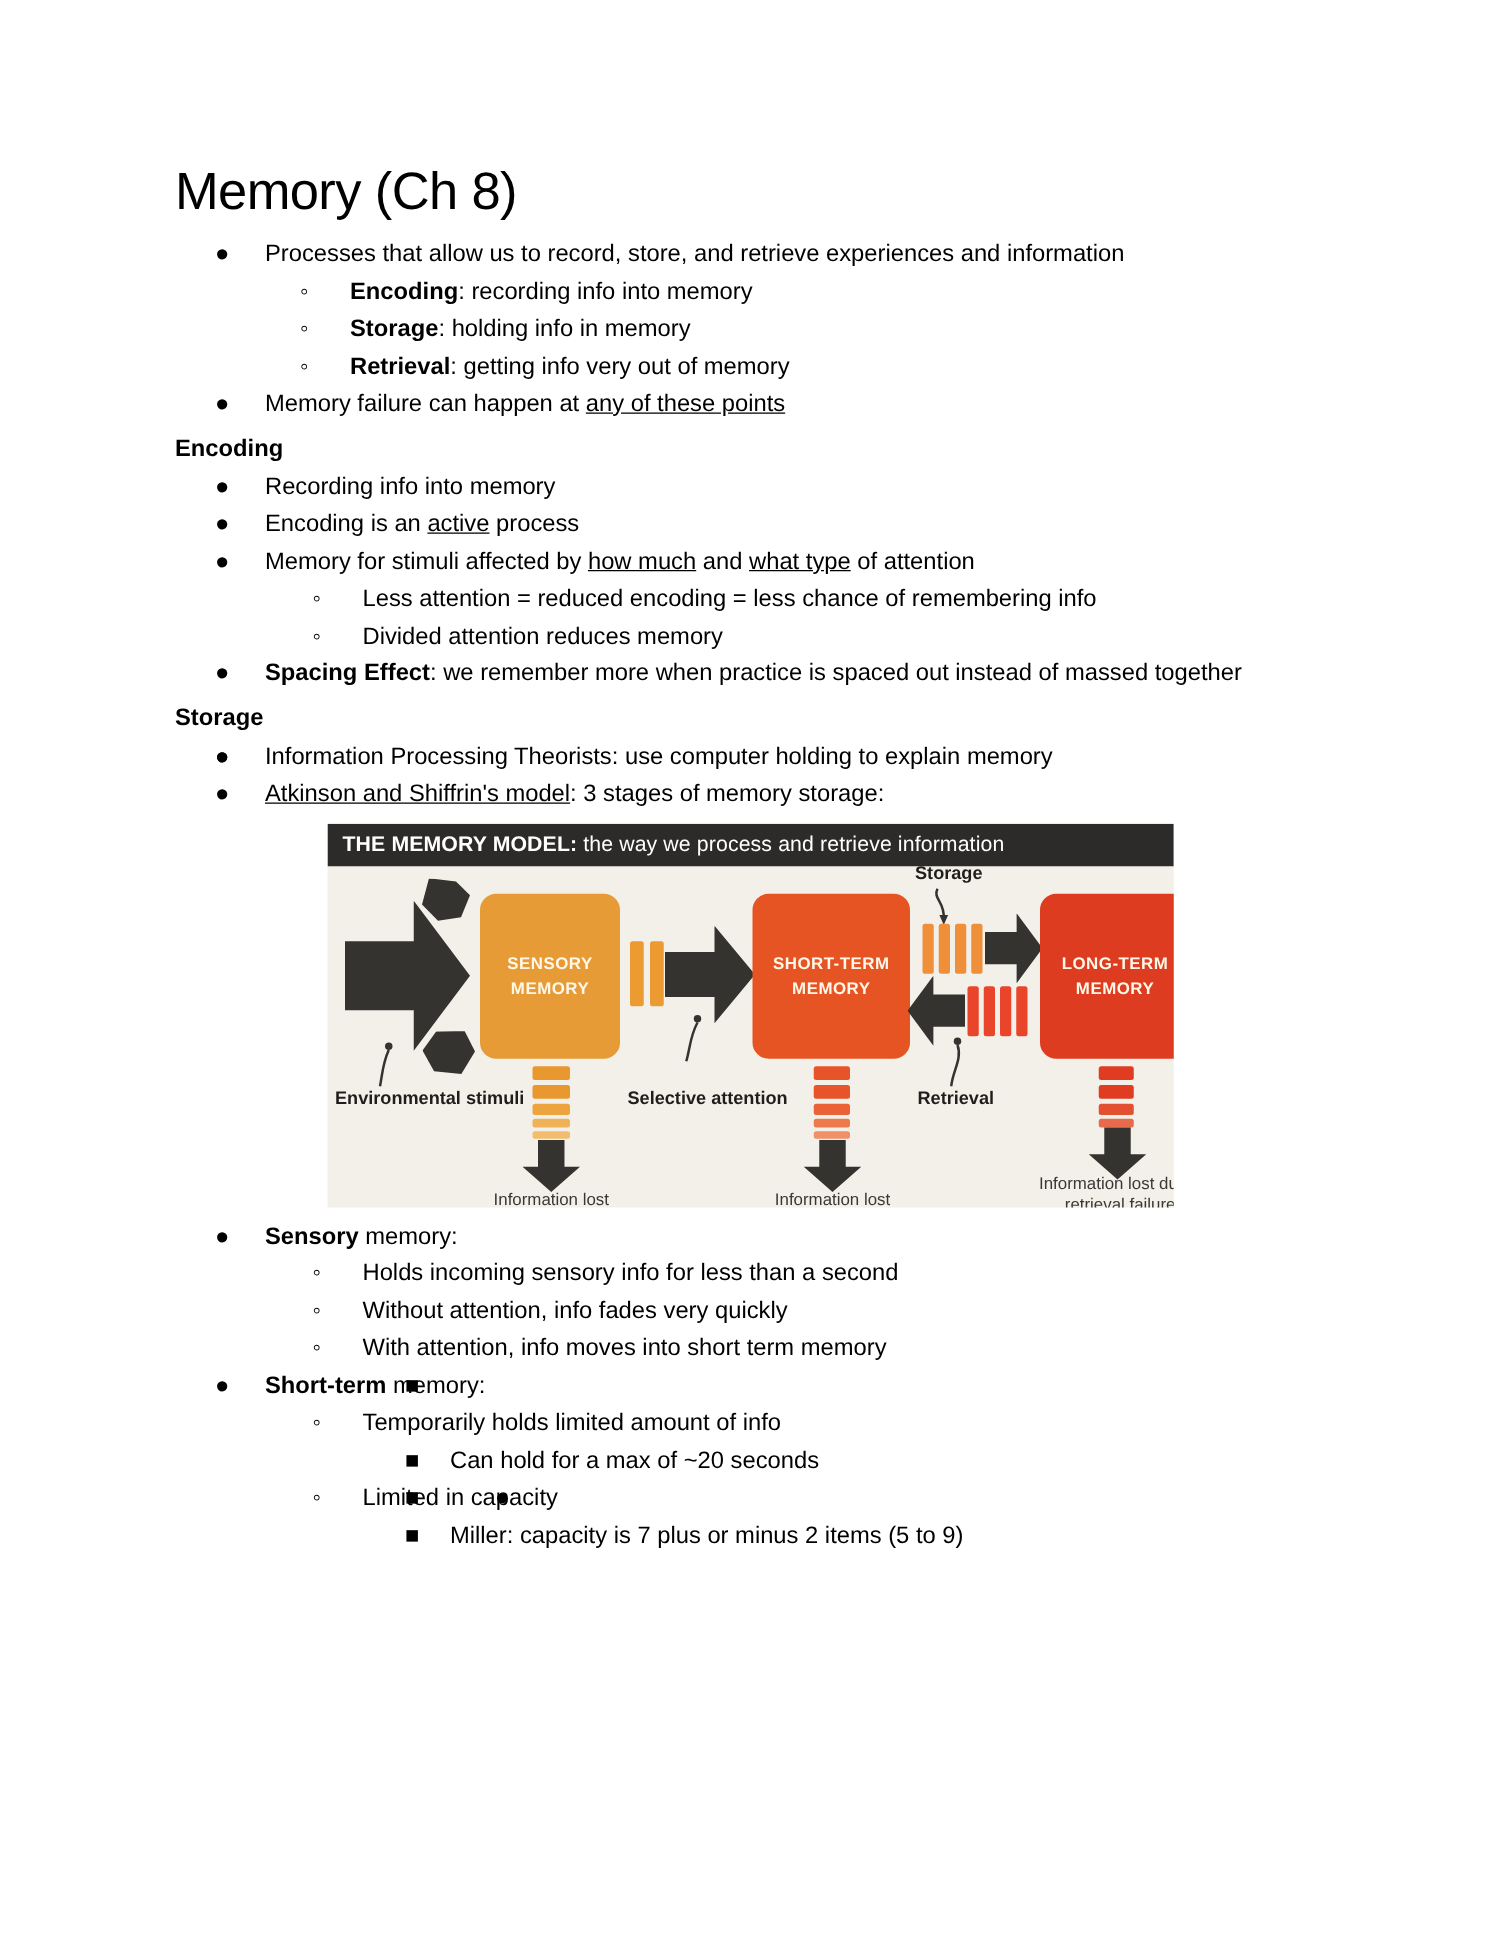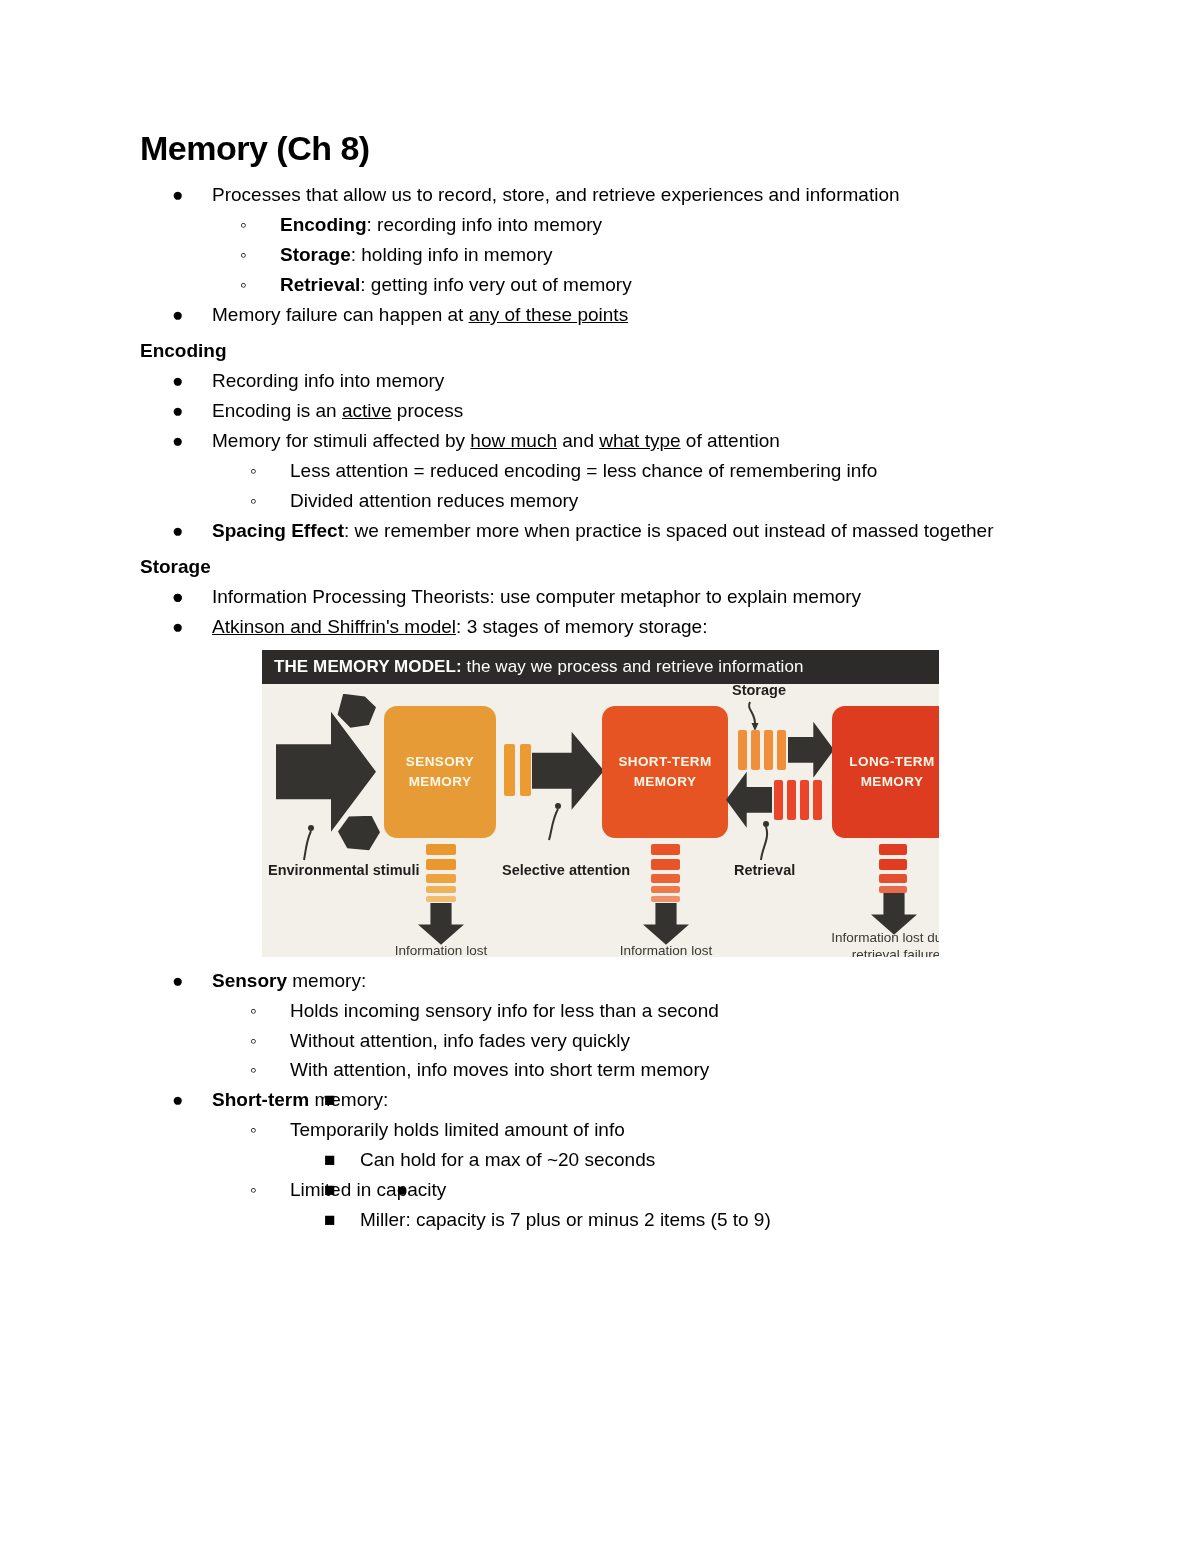--- a/index.html
+++ b/index.html
@@ -16,22 +16,22 @@
     -webkit-font-smoothing: antialiased;
   }
   .page {
     position: relative;
     width: 1200px;
     min-height: 1553px;
     box-sizing: border-box;
     padding: 130px 110px 40px 140px;
   }
   h1.doc-title {
-    font-size: 34px;
-    font-weight: 700;
+    font-size: 42px;
+    font-weight: 400;
     letter-spacing: -0.5px;
     margin: 0 0 14px 0;
     line-height: 1.1;
   }
   .section-head {
     font-size: 19px;
     font-weight: bold;
     margin: 7px 0 2px 0;
     line-height: 1.5;
   }
@@ -192,21 +192,21 @@
     </li>
   </ul>
 
   <div class="section-head">Storage</div>
   <ul class="lvl">
     <li class="item" style="padding-left:72px">
       <span class="bullet b-disc">●</span>
     </li>
     <li class="item" style="padding-left:72px">
       <span class="bullet b-disc">●</span>
-      <span class="txt">Information Processing Theorists: use computer metaphor to explain memory</span>
+      <span class="txt">Information Processing Theorists: use computer holding to explain memory</span>
     </li>
     <li class="item" style="padding-left:72px">
       <span class="bullet b-disc">●</span>
       <span class="u">Atkinson and Shiffrin's model</span><span class="txt">: 3 stages of memory storage:</span>
     </li>
   </ul>
 
   <div class="figure">
     <div class="fig-header">
       <span>THE MEMORY MODEL:</span><span class="sub"> the way we process and retrieve information</span>

